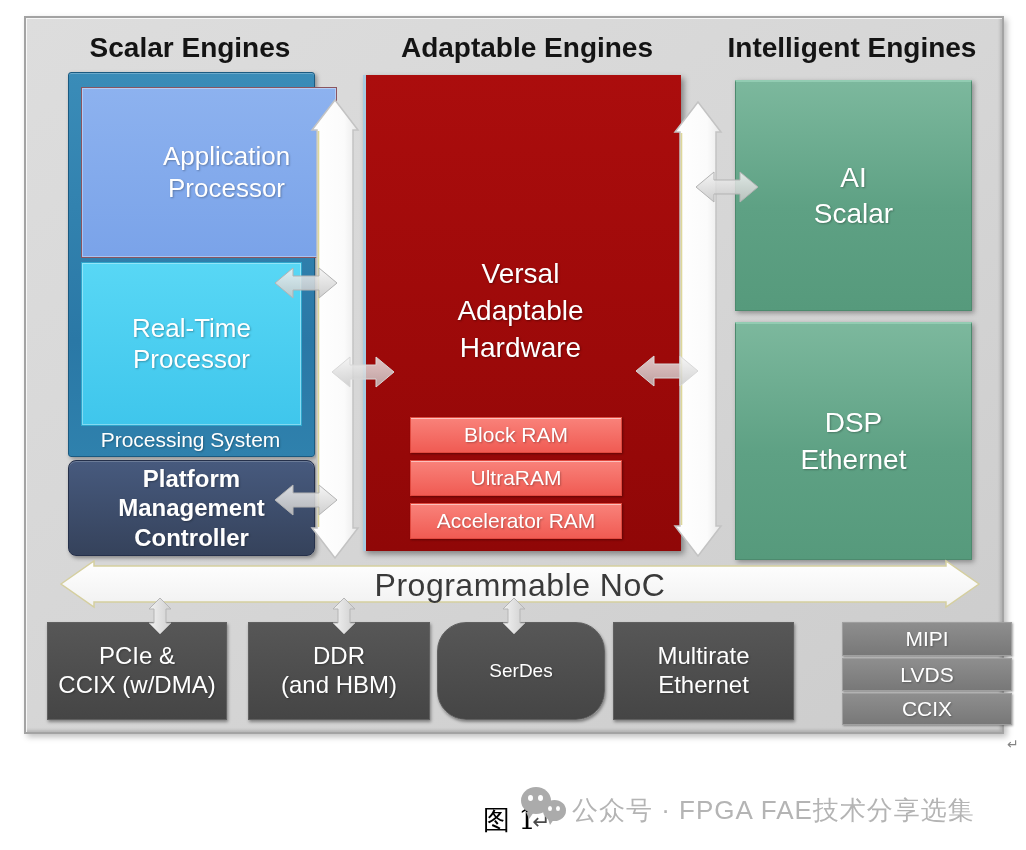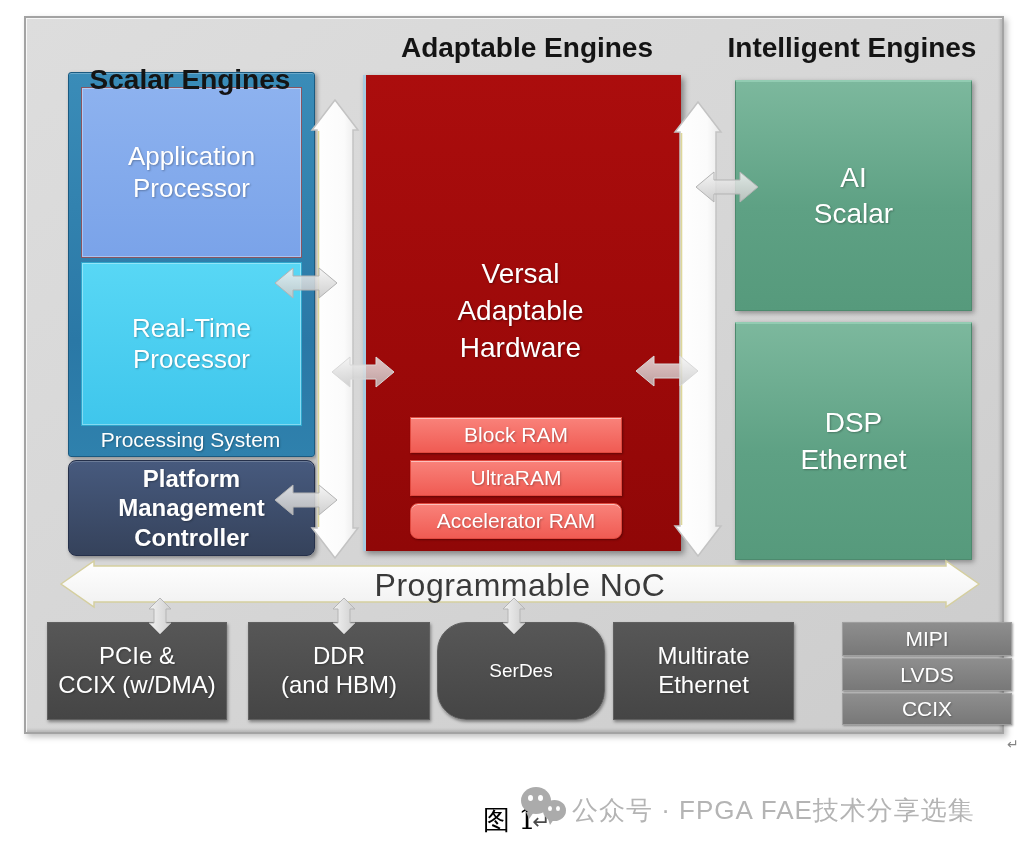--- a/index.html
+++ b/index.html
@@ -25,21 +25,21 @@
   .pre { white-space:pre-line; }
   .ps-group {
     left:68px; top:72px; width:245px; height:383px;
     background:linear-gradient(180deg,#3a8cb8 0%,#2a78a6 70%,#2f81ad 100%);
     border:1px solid #1b5a80; border-radius:3px;
     box-shadow:2px 2px 4px rgba(0,0,0,.35), inset 0 1px 0 rgba(255,255,255,.25);
   }
   .app-proc {
     left:81px; top:87px; width:219px; height:169px; font-size:26px; line-height:1.2;
     background:linear-gradient(180deg,#8db2ef 0%,#7aa3e9 100%);
-    border:1px solid #8a5560; box-shadow:inset 0 0 0 1px rgba(255,255,255,.35);
+    border:1px solid #8a5560; box-shadow:inset 0 0 0 1px rgba(255,255,255,.35);padding-left:35px;
   }
   .rtp {
     left:81px; top:262px; width:219px; height:162px; font-size:26px; line-height:1.2;
     background:linear-gradient(180deg,#58d7f5 0%,#3fc6ec 100%);
     border:1px solid #2fa6cc; box-shadow:inset 0 0 0 1px rgba(255,255,255,.35);
   }
   .ps-label { left:68px; top:426px; width:245px; height:28px; font-size:21px;text-align:center; }
   .pmc {
     left:68px; top:460px; width:245px; height:94px; font-size:24px; font-weight:600; line-height:1.22;
     background:linear-gradient(180deg,#475a7e 0%,#35425b 100%);
@@ -89,41 +89,41 @@
   .wm-text { left:572px; top:793px; font-size:26px; color:#b4b4b4; letter-spacing:1px; }
   .bubble { background:#ababab; border-radius:50%; z-index:1; }
   .bubble .eye { position:absolute; width:5px; height:6px; background:#ffffff; border-radius:50%; top:8px; }
   .bubble-tail { width:0; height:0; border-style:solid; z-index:1; }
 </style>
 </head>
 <body>
 
 <div class="abs frame"></div>
 
-<div class="abs col-header" style="left:70px;width:240px;margin-top:32px;">Scalar Engines</div>
+<div class="abs col-header" style="left:70px;width:240px;">Scalar Engines</div>
 <div class="abs col-header" style="left:397px;width:260px;">Adaptable Engines</div>
 <div class="abs col-header" style="left:722px;width:260px;">Intelligent Engines</div>
 
 <div class="abs ps-group"></div>
 <div class="abs box pre app-proc">Application
 Processor</div>
 <div class="abs box pre rtp">Real-Time
 Processor</div>
 <div class="abs box ps-label">Processing System</div>
 <div class="abs box pre pmc">Platform
 Management
 Controller</div>
 
 <div class="abs red-box"></div>
 <div class="abs versal pre">Versal
 Adaptable
 Hardware</div>
 <div class="abs box ram" style="top:417px;">Block RAM</div>
 <div class="abs box ram" style="top:460px;">UltraRAM</div>
-<div class="abs box ram" style="top:503px;border-radius:8px;">Accelerator RAM</div>
+<div class="abs box ram" style="top:503px;">Accelerator RAM</div>
 
 <div class="abs box pre green-box" style="top:80px;height:228px;">AI
 Scalar</div>
 <div class="abs box pre green-box" style="top:322px;height:235px;">DSP
 Ethernet</div>
 
 <svg class="abs arrow-svg" style="left:310px;top:98px;" width="50" height="462" viewBox="0 0 50 462">
   <defs>
       <linearGradient id="gv1" x1="0" y1="0" x2="1" y2="0">
     <stop offset="0" stop-color="#ffffff"></stop>

